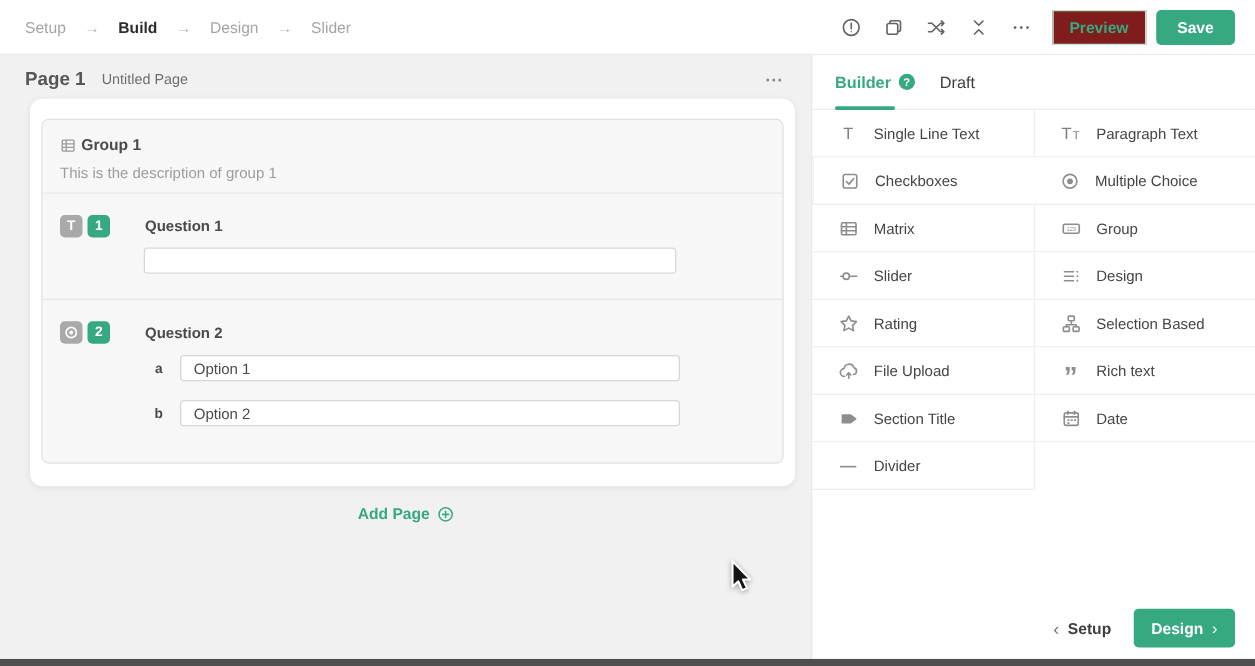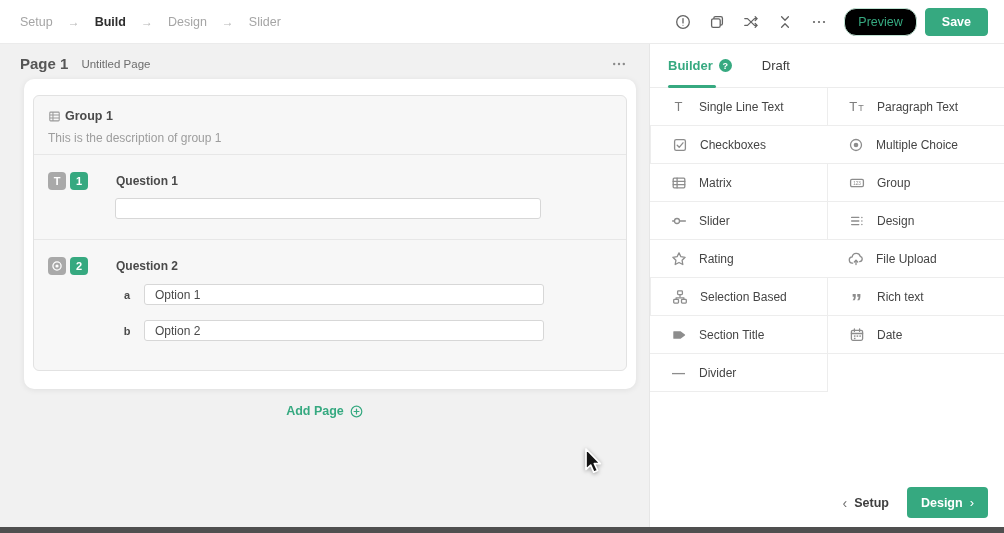--- a/index.html
+++ b/index.html
@@ -10,22 +10,22 @@
   
   .topbar { height:44px; flex:0 0 44px; background:#fff; border-bottom:1px solid #ebebeb;
             display:flex; align-items:center; justify-content:space-between; padding:0 16px 0 20px; }
   .steps { display:flex; align-items:center; gap:15px; font-size:12.5px; }
   .step { color:#a5a5a5; cursor:default; }
   .step.active { color:#2d2d2d; font-weight:700; }
   .step-arrow { color:#b6b6b6; font-size:12px; }
   .topbar-right { display:flex; align-items:center; }
   .icon-btn { width:30px; height:30px; border:none; background:transparent; color:#636363;
               display:flex; align-items:center; justify-content:center; cursor:pointer; }
-  .btn-preview { margin-left:10px; background:#000000; border:1px solid #bfe2d3; color:#36a980;
-                 border-radius:12px; padding:6px 13px; font-size:12.5px; font-weight:400; cursor:pointer; }
+  .btn-preview { margin-left:10px; background:#7f1d1d; border:1px solid #bfe2d3; color:#36a980;
+                 border-radius:0; padding:6px 13px; font-size:12.5px; font-weight:700; cursor:pointer; }
   .btn-save { margin-left:8px; background:#36a980; border:1px solid #36a980; color:#fff;
               border-radius:4px; padding:6px 16px; font-size:12.5px; font-weight:600; cursor:pointer; }
 
   
   .content { flex:1 1 auto; display:flex; min-height:0; }
 
   
   .canvas { width:650px; flex:0 0 650px; background:#f1f1f1; border-right:1px solid #e6e6e6; position:relative; }
   .canvas-head { display:flex; align-items:center; padding:11px 22px 0 20px; }
   .page-label { font-size:15px; font-weight:600; color:#565656; margin-right:13px; }
@@ -56,21 +56,21 @@
   .opt-letter { width:14px; text-align:center; font-size:11px; font-weight:700; color:#4a4a4a; margin-right:10px; }
   .opt-input { width:400px; height:21px; background:#fff; border:1px solid #d7d7d7; border-radius:3px;
                font-size:12px; color:#4a4a4a; padding:0 10px; }
   .add-page { display:flex; align-items:center; gap:6px; margin:15px auto 0; width:max-content;
               background:none; border:none; color:#36a980; font-size:12.5px; font-weight:700; cursor:pointer; }
   .cursor { position:absolute; left:578px; top:402px; filter:drop-shadow(0 1px 2px rgba(0,0,0,.35)); pointer-events:none; }
 
   
   .sidebar { flex:1 1 auto; background:#fff; position:relative; display:flex; flex-direction:column; }
   .tabs { height:44px; flex:0 0 44px; border-bottom:1px solid #ececec; display:flex; align-items:stretch;
-          padding-left:18px; gap:30px; }
+          padding-left:18px; gap:20px; }
   .tab { display:flex; align-items:center; font-size:13px; color:#3d3d3d; position:relative; cursor:pointer; }
   .tab.active { color:#36a980; font-weight:600; }
   .tab.active::after { content:""; position:absolute; left:0; bottom:-1px; width:48px; height:3px;
                        background:#36a980; border-radius:2px; }
   .tab-help { display:inline-flex; width:13px; height:13px; border-radius:50%; background:#36a980;
               color:#fff; font-size:9px; font-weight:700; align-items:center; justify-content:center; margin-left:6px; }
   .fields-grid { display:grid; grid-template-columns:177px 1fr; }
   .field-cell { height:38px; display:flex; align-items:center; padding-left:20px; gap:12px;
                 border-bottom:1px solid #ededed; font-size:12px; color:#454545; cursor:pointer; background:#fff; }
   .field-cell.col2 { border-left:1px solid #ededed; }
@@ -312,40 +312,40 @@
             <span>Design</span>
           </div>
           <div class="field-cell">
             <span class="field-icon">
               <svg width="16" height="16" viewBox="0 0 16 16" fill="none" stroke="currentColor" stroke-width="1.3" stroke-linecap="round" stroke-linejoin="round">
                 <path d="M8 1.9l1.9 3.8 4.2.6-3 3 .7 4.2L8 11.5l-3.8 2 .7-4.2-3-3 4.2-.6z"></path>
               </svg>
             </span>
             <span>Rating</span>
           </div>
-          <div class="field-cell">
-            <span class="field-icon">
-              <svg width="16" height="16" viewBox="0 0 16 16" fill="none" stroke="currentColor" stroke-width="1.3" stroke-linecap="round" stroke-linejoin="round">
-                <path d="M4.6 12.1a3.1 3.1 0 0 1-.4-6.2 4.1 4.1 0 0 1 8-.6 2.7 2.7 0 0 1-.5 5.3"></path>
-                <path d="M8 13.6V9.4"></path>
-                <path d="M6.3 11L8 9.3 9.7 11"></path>
-              </svg>
-            </span>
-            <span>File Upload</span>
-          </div>
           <div class="field-cell col2">
             <span class="field-icon">
               <svg width="16" height="16" viewBox="0 0 16 16" fill="none" stroke="currentColor" stroke-width="1.3" stroke-linecap="round" stroke-linejoin="round">
                 <rect x="5.6" y="1.9" width="4.8" height="3.7" rx="0.8"></rect>
                 <rect x="1.7" y="10.4" width="4.8" height="3.7" rx="0.8"></rect>
                 <rect x="9.5" y="10.4" width="4.8" height="3.7" rx="0.8"></rect>
                 <path d="M8 5.6v2M4.1 10.4V8.8h7.8v1.6"></path>
               </svg>
             </span>
             <span>Selection Based</span>
+          </div>
+          <div class="field-cell">
+            <span class="field-icon">
+              <svg width="16" height="16" viewBox="0 0 16 16" fill="none" stroke="currentColor" stroke-width="1.3" stroke-linecap="round" stroke-linejoin="round">
+                <path d="M4.6 12.1a3.1 3.1 0 0 1-.4-6.2 4.1 4.1 0 0 1 8-.6 2.7 2.7 0 0 1-.5 5.3"></path>
+                <path d="M8 13.6V9.4"></path>
+                <path d="M6.3 11L8 9.3 9.7 11"></path>
+              </svg>
+            </span>
+            <span>File Upload</span>
           </div>
           <div class="field-cell col2">
             <span class="field-icon">
               <span class="glyph-quote">”</span>
             </span>
             <span>Rich text</span>
           </div>
           <div class="field-cell">
             <span class="field-icon">
               <svg width="16" height="16" viewBox="0 0 16 16" fill="none" stroke="currentColor" stroke-width="1.3" stroke-linecap="round" stroke-linejoin="round">

